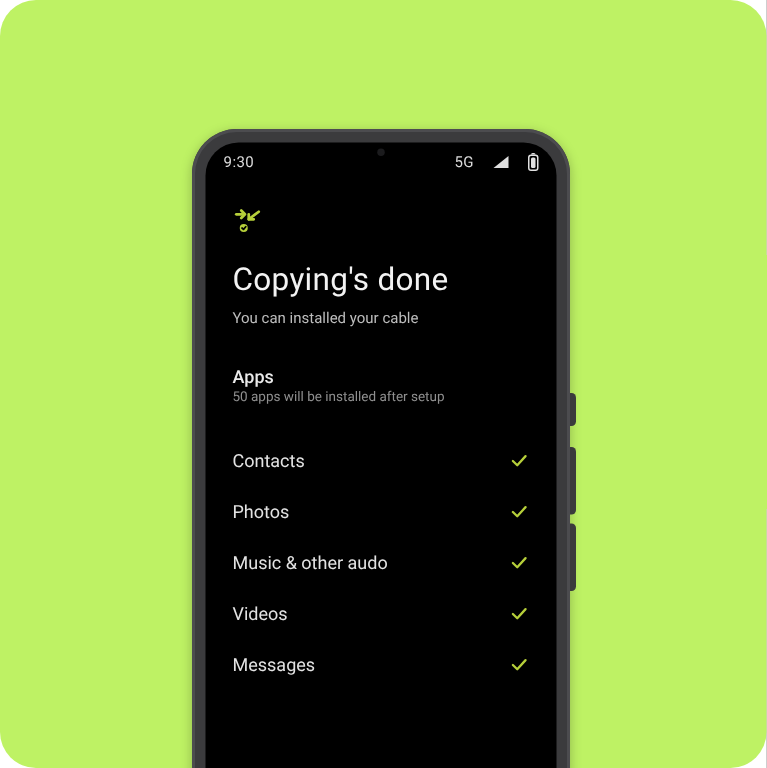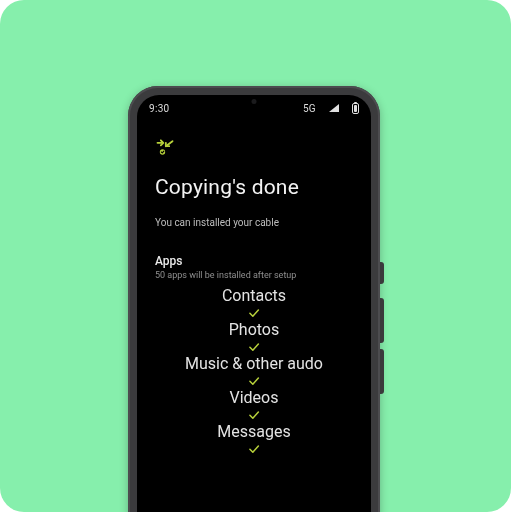--- a/index.html
+++ b/index.html
@@ -6,21 +6,21 @@
     margin: 0; padding: 0;
     width: 511px; height: 512px;
     background: #ffffff;
     font-family: -apple-system, BlinkMacSystemFont, "Segoe UI", Roboto, Helvetica, Arial, sans-serif;
   }
   .card {
     position: absolute;
     left: 0; top: 0;
     width: 511px; height: 512px;
     box-sizing: border-box;
-    background: #86efac;
+    background: #bef264;
     border-radius: 24px;
     overflow: hidden;
   }
   
   .phone-wrap {
     position: absolute;
     left: 128px; top: 86px;
     width: 252px; height: 426px; 
   }
   .phone-frame {
@@ -99,21 +99,21 @@
   .hero-icon {
     width: 20px; height: 20px;
     display: block;
     margin-bottom: 18px;
     margin-top: 6px;
     color: #b6cf3a;
   }
   .hero-icon svg { width: 100%; height: 100%; display:block; }
 
   h1.title {
-    margin: 0 0 18px 0;
+    margin: 0 0 8px 0;
     font-weight: 400;
     font-size: 21px;
     line-height: 1.15;
     color: #f3f3f3;
     letter-spacing: .2px;
   }
   .subtitle {
     margin: 0 0 26px 0;
     font-size: 10px;
     color: #bdbdbd;
@@ -123,35 +123,34 @@
     margin: 0;
     font-size: 12px;
     font-weight: 500;
     color: #eaeaea;
   }
   .section-sub {
     margin: 2px 0 0 0;
     font-size: 9px;
     color: #8f8f8f;
   }
-  .apps-block { margin-bottom: 6px; }
+  .apps-block { margin-bottom: 20px; }
 
   .list {
     list-style: none;
     padding: 0;
     margin: 0;
   }
   .list li {
     display: flex;
     align-items: center;
     justify-content: space-between;
     height: 34px;
-    font-size: 16px;
+    font-size: 12px;
     color: #e3e3e3;
-    flex-direction: column;
   }
   .check { color: #b6cf3a; }
   .check svg { display: block; }
 
   
   .camera-hole {
     position: absolute;
     top: 4px; left: 50%;
     transform: translateX(-50%);
     width: 5px; height: 5px;

